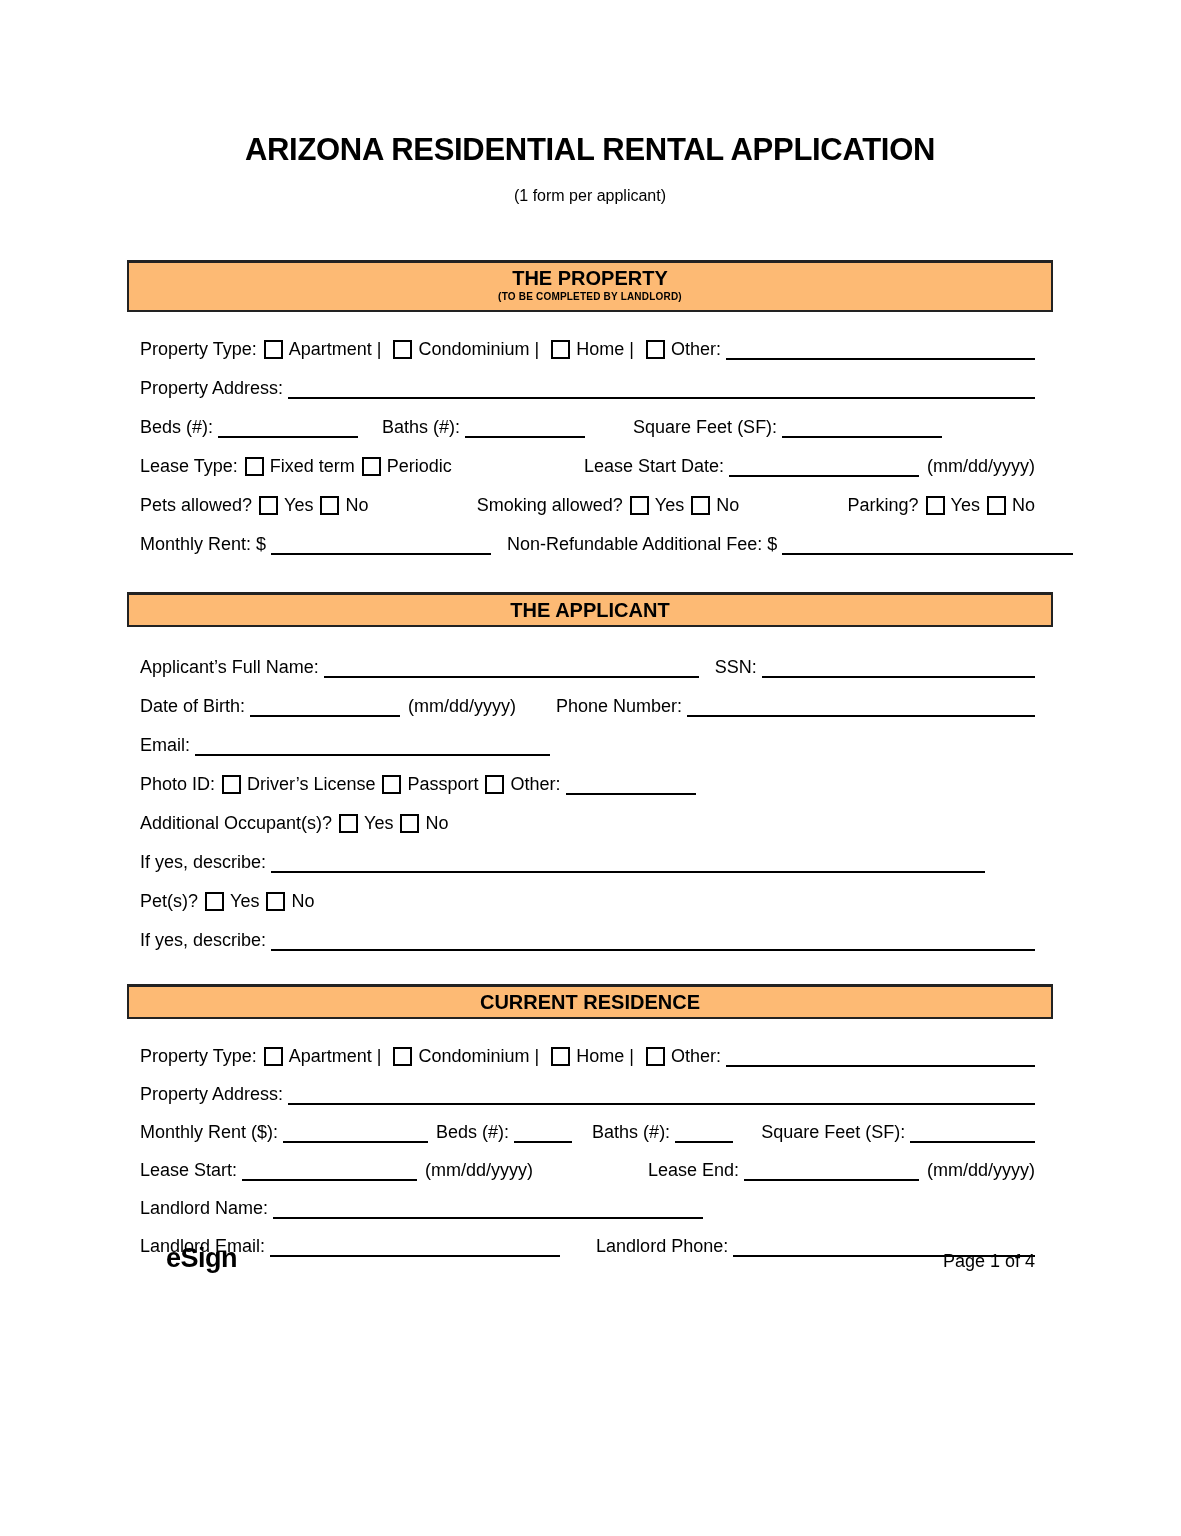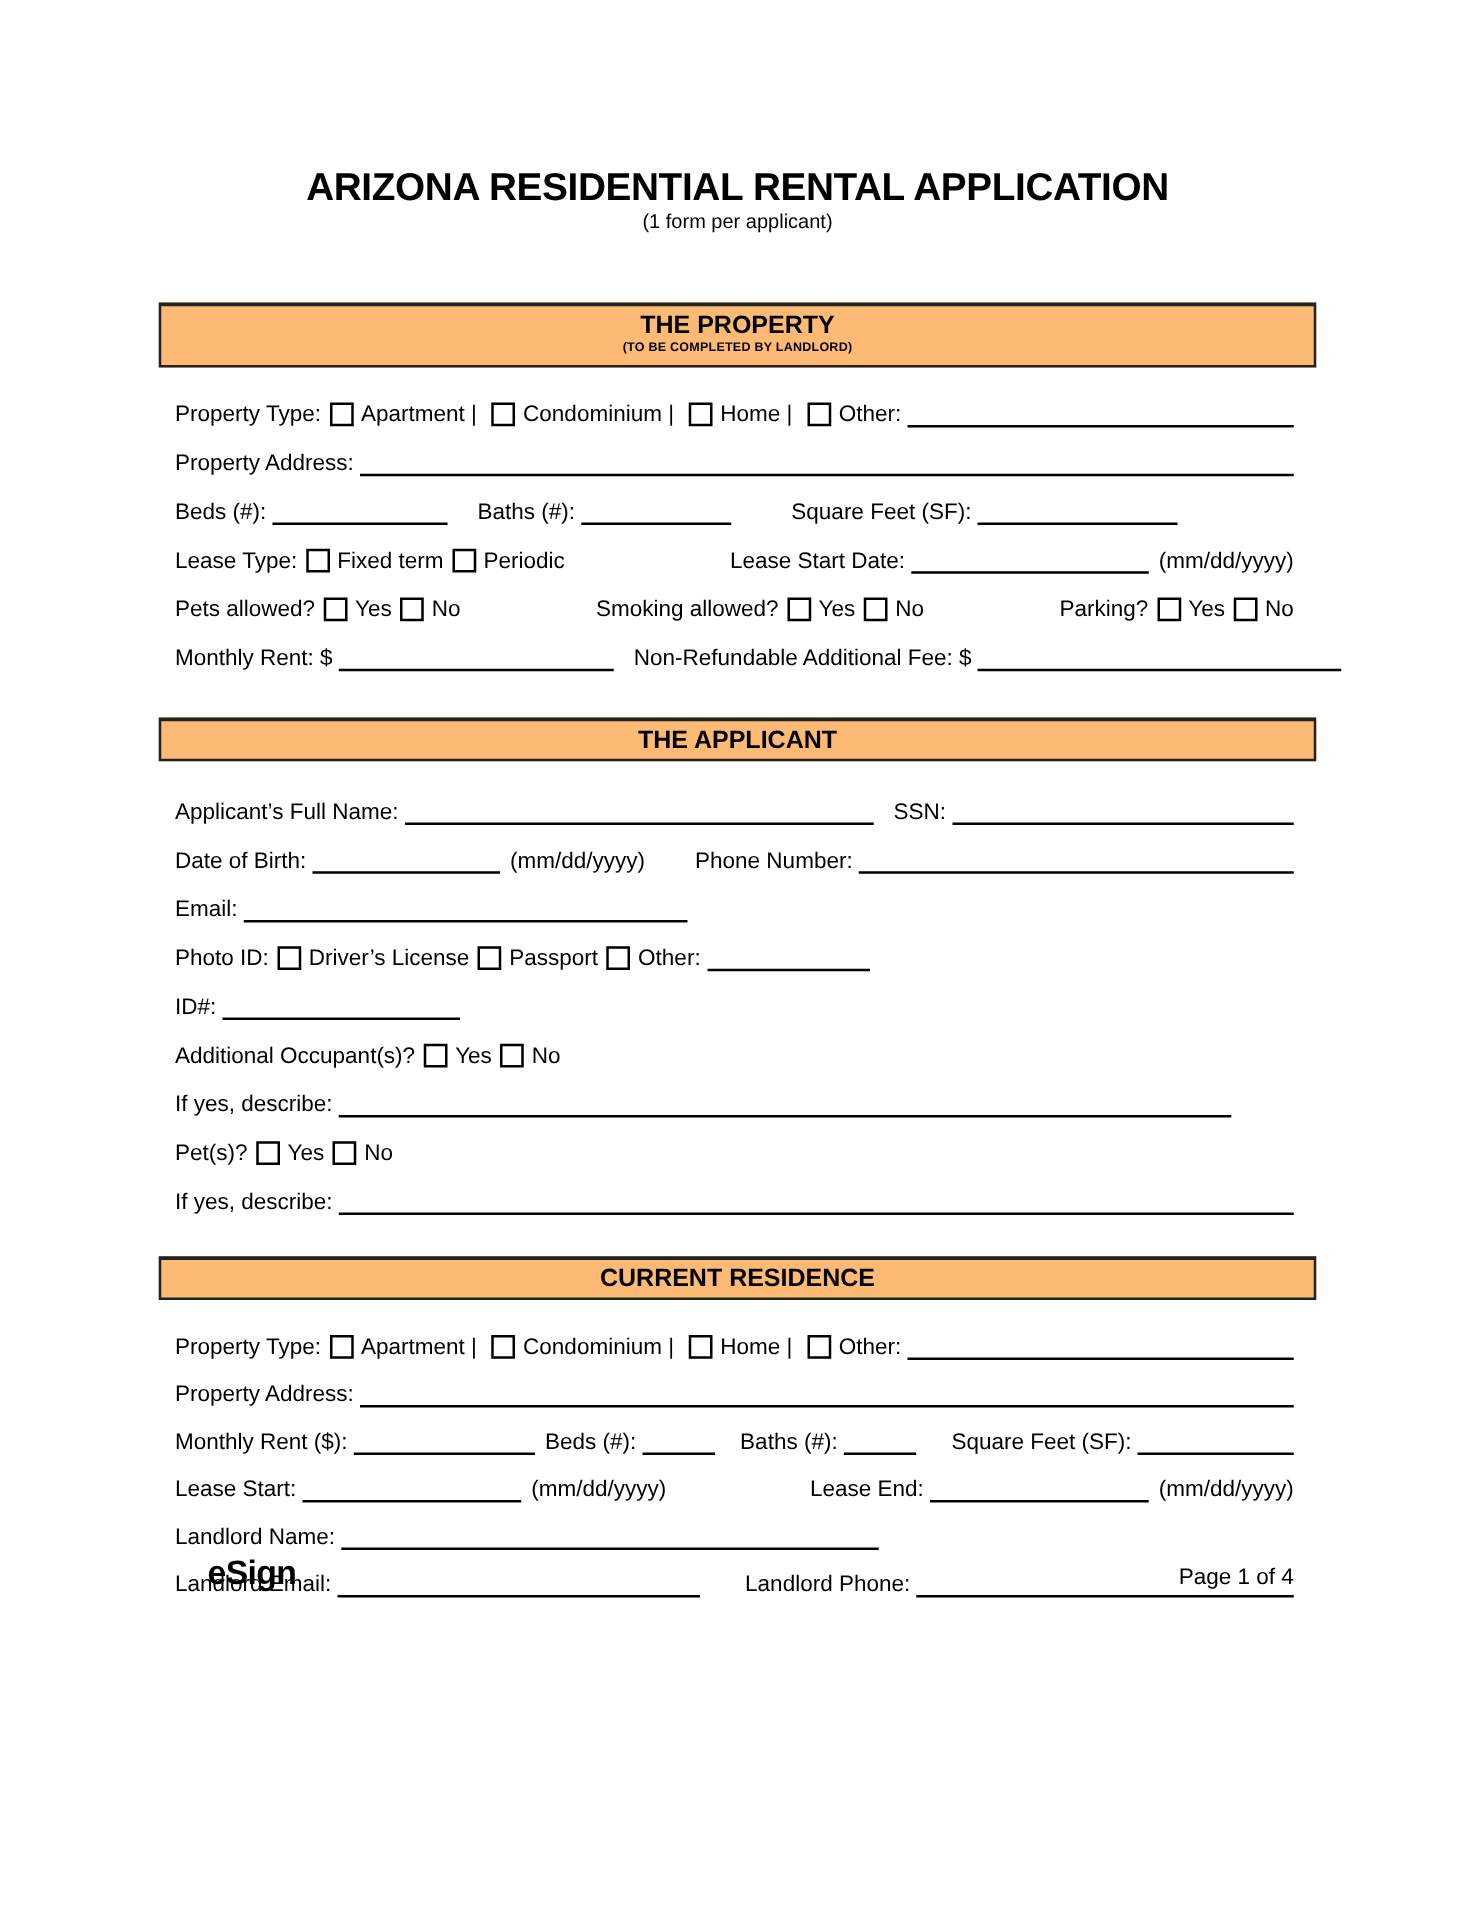--- a/index.html
+++ b/index.html
@@ -2,21 +2,21 @@
 <html><head>
 <meta charset="utf-8">
 <style>
   html,body{margin:0;padding:0;background:#ffffff;}
   .page{
     width:1181px;height:1304px;position:relative;background:#ffffff;
     font-family:"Liberation Sans",sans-serif;color:#000;overflow:hidden;
   }
   .doc{padding:0 128px 0 127px;}
   .doc-title{margin-top:132px;text-align:center;font-size:31px;font-weight:700;line-height:36px;letter-spacing:-0.3px;}
-  .doc-sub{margin-top:0;text-align:center;font-size:16px;line-height:20px;}
+  .doc-sub{margin-top:18px;text-align:center;font-size:16px;line-height:20px;}
   .sec{border:2px solid #222;border-top-width:3px;background:#fdba74;text-align:center;}
   .sec-title{font-size:20px;font-weight:700;line-height:22px;}
   .sec-sub{font-size:10px;font-weight:700;line-height:15px;letter-spacing:0.2px;}
   .sec.double{padding:4px 0 6px;margin-top:54px;}
   .sec.single{padding:4px 0;}
   .sec.applicant{margin-top:37px;}
   .sec.residence{margin-top:33px;}
   .rows{margin:0 18px 0 13px;}
   .rows.prop{margin-top:9px;}
   .rows.app{margin-top:12px;}
@@ -167,24 +167,20 @@
         <span class="lbl">Photo ID:</span>
         <span class="cb"></span>
         <span class="lbl">Driver’s License</span>
         <span class="cb"></span>
         <span class="lbl">Passport</span>
         <span class="cb"></span>
         <span class="lbl">Other:</span>
         <span class="field w-otherid"></span>
       </div>
 
-      <div class="row">
-        <span class="lbl">ID#:</span>
-        <span class="field w-id"></span>
-      </div>
 
       <div class="row">
         <span class="lbl">Additional Occupant(s)?</span>
         <span class="cb"></span>
         <span class="lbl">Yes</span>
         <span class="cb"></span>
         <span class="lbl">No</span>
       </div>
 
       <div class="row descr-short">

